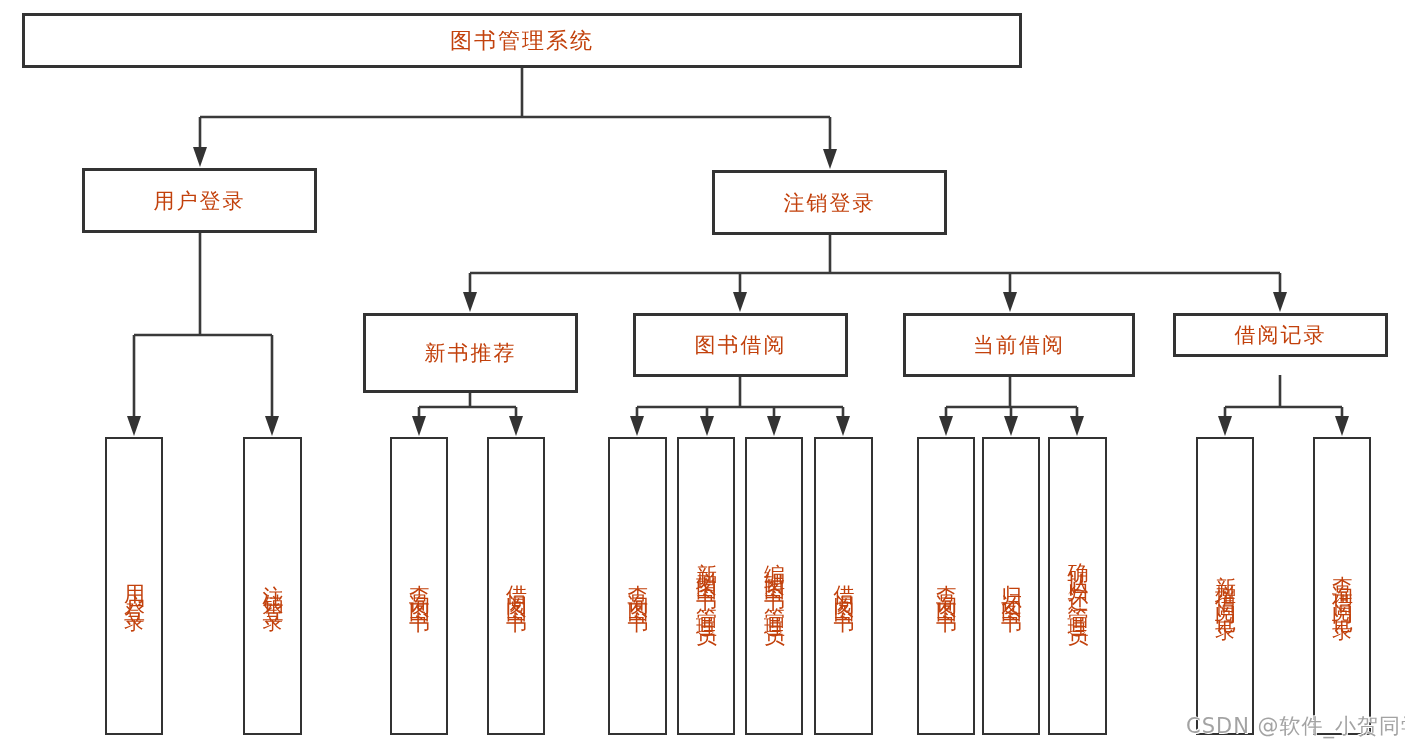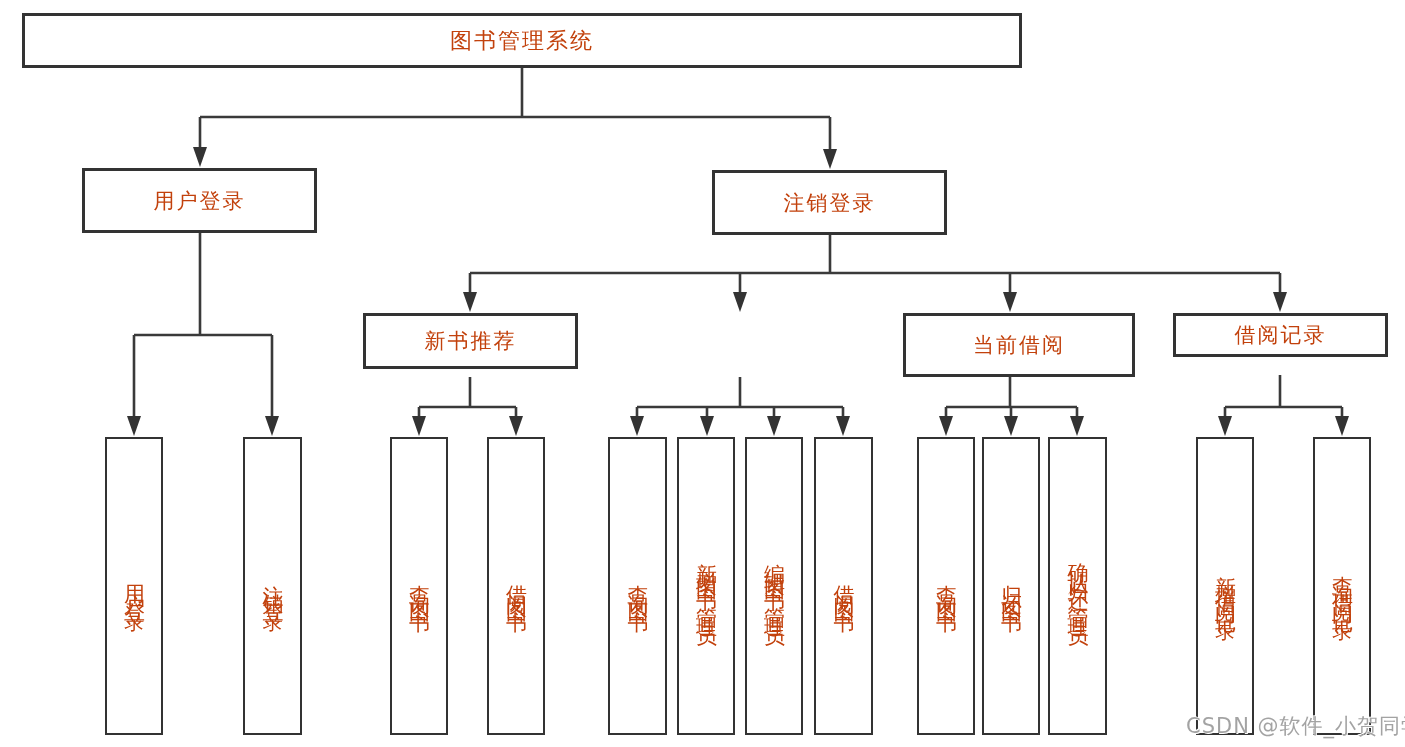--- a/index.html
+++ b/index.html
@@ -88,21 +88,22 @@
       <polygon points="1218,416 1232,416 1225,436"></polygon>
       <polygon points="1335,416 1349,416 1342,436"></polygon>
     </g>
   </svg>
 
   <div class="box root" style="left:22px;top:13px;width:1000px;height:55px">图书管理系统</div>
 
   <div class="box" style="left:82px;top:168px;width:235px;height:65px">用户登录</div>
   <div class="box" style="left:712px;top:170px;width:235px;height:65px">注销登录</div>
 
-  <div class="box" style="left:363px;top:313px;width:215px;height:56px">新书推荐</div>
+  <div class="box" style="left:363px;top:313px;width:215px;height:80px">新书推荐</div>
+  <div class="box" style="left:633px;top:313px;width:215px;height:64px">图书借阅</div>
   <div class="box" style="left:903px;top:313px;width:232px;height:64px">当前借阅</div>
   <div class="box" style="left:1173px;top:313px;width:215px;height:44px">借阅记录</div>
 
   <div class="box vbox" style="left:105px;top:437px;width:58px;height:298px">用户登录</div>
   <div class="box vbox" style="left:243px;top:437px;width:59px;height:298px">注销登录</div>
 
   <div class="box vbox" style="left:390px;top:437px;width:58px;height:298px">查询图书</div>
   <div class="box vbox" style="left:487px;top:437px;width:58px;height:298px">借阅图书</div>
 
   <div class="box vbox" style="left:608px;top:437px;width:59px;height:298px">查询图书</div>

